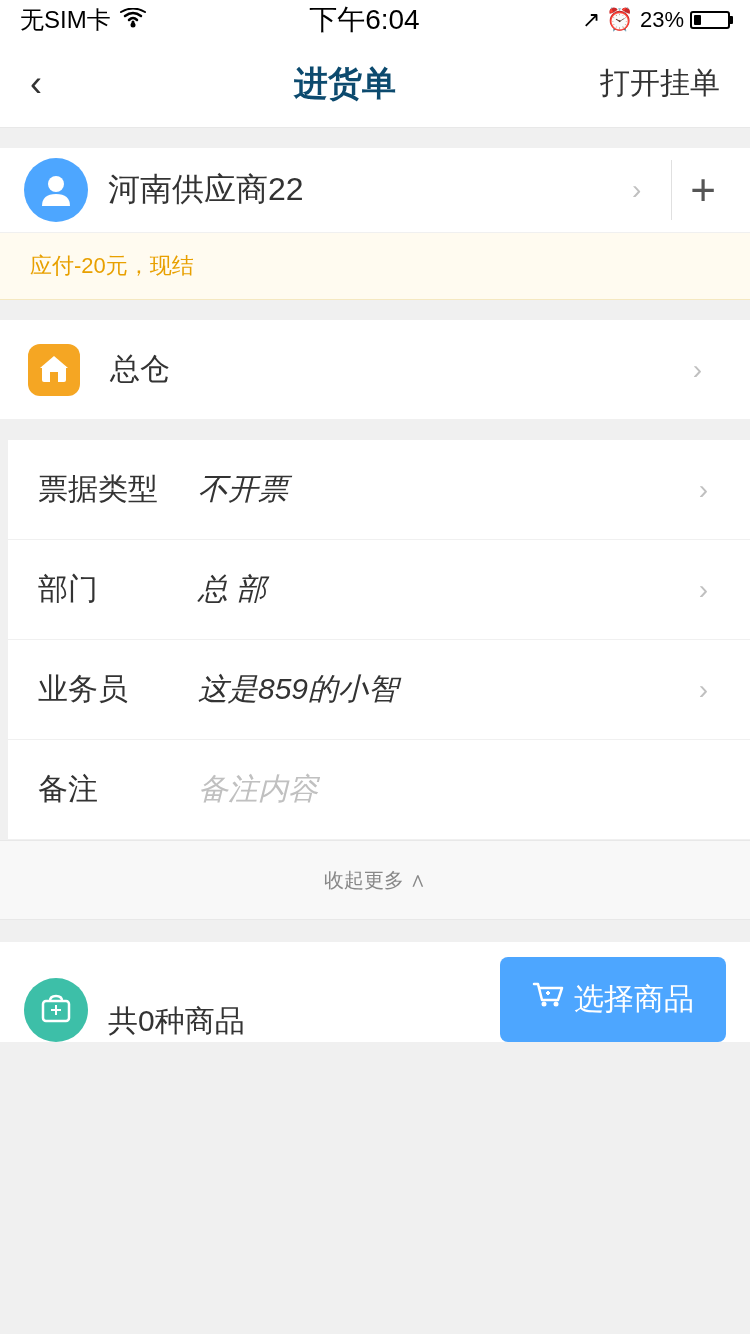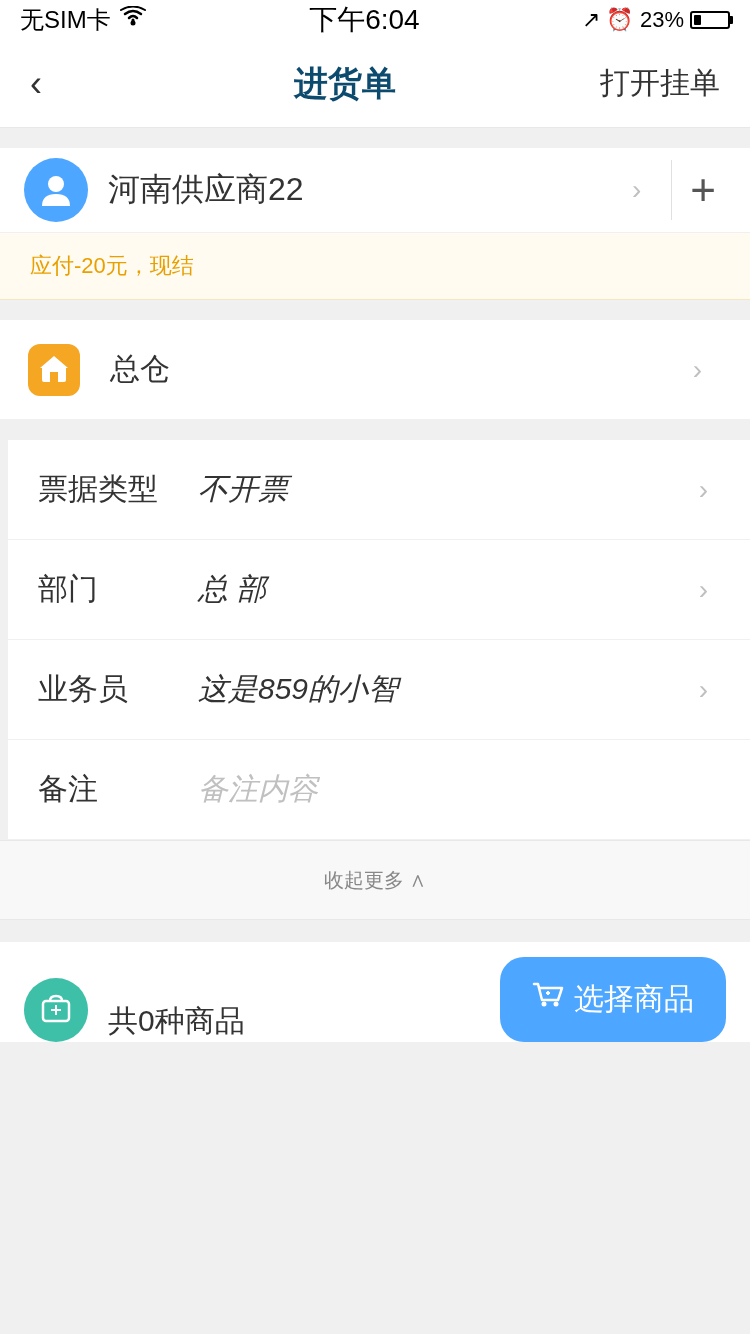--- a/index.html
+++ b/index.html
@@ -17,21 +17,21 @@
       width: 750px;
       height: 40px;
       background: #fff;
       display: flex;
       align-items: center;
       justify-content: space-between;
       padding: 0 20px;
       font-size: 24px;
       color: #000;
     }
-    .status-left { display: flex; align-items: flex-start; gap: 8px; }
+    .status-left { display: flex; align-items: center; gap: 8px; }
     .status-center { font-size: 28px; font-weight: 500; text-align: right; }
     .status-right { display: flex; align-items: center; gap: 6px; font-size: 22px; }
     .battery-icon {
       width: 40px; height: 18px; border: 2px solid #000; border-radius: 3px; position: relative; display: inline-flex; align-items: center; padding: 2px;
     }
     .battery-icon::after { content: ''; width: 3px; height: 8px; background: #000; position: absolute; right: -5px; top: 50%; transform: translateY(-50%); border-radius: 0 1px 1px 0; }
     .battery-fill { height: 100%; background: #000; border-radius: 1px; width: 23%; }
 
     
     .nav-bar {
@@ -211,21 +211,21 @@
     }
     .product-count-text {
       flex: 1;
       font-size: 30px;
       color: #333;
     }
     .select-btn {
       background: #4da6ff;
       color: #fff;
       border: none;
-      border-radius: 24px;
+      border-radius: 8px;
       padding: 22px 32px;
       font-size: 30px;
       display: flex;
       align-items: center;
       gap: 10px;
       cursor: pointer;
     }
 
     
     .main-content {

